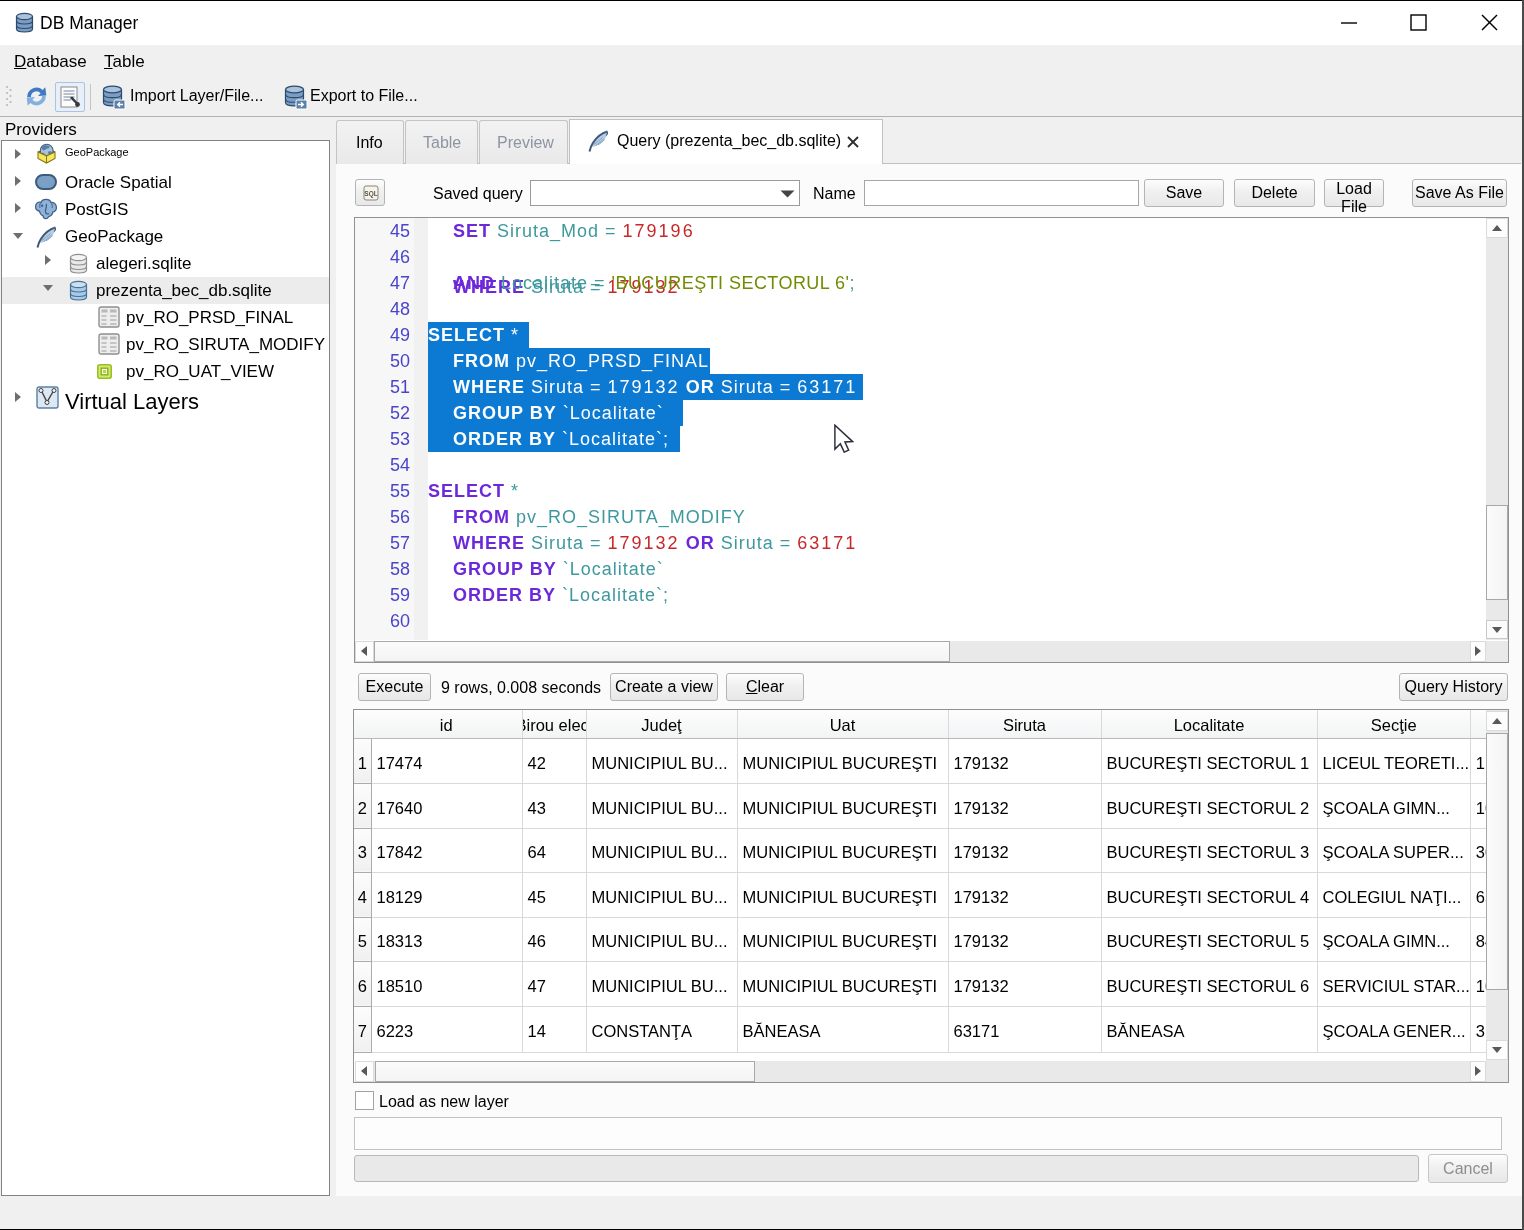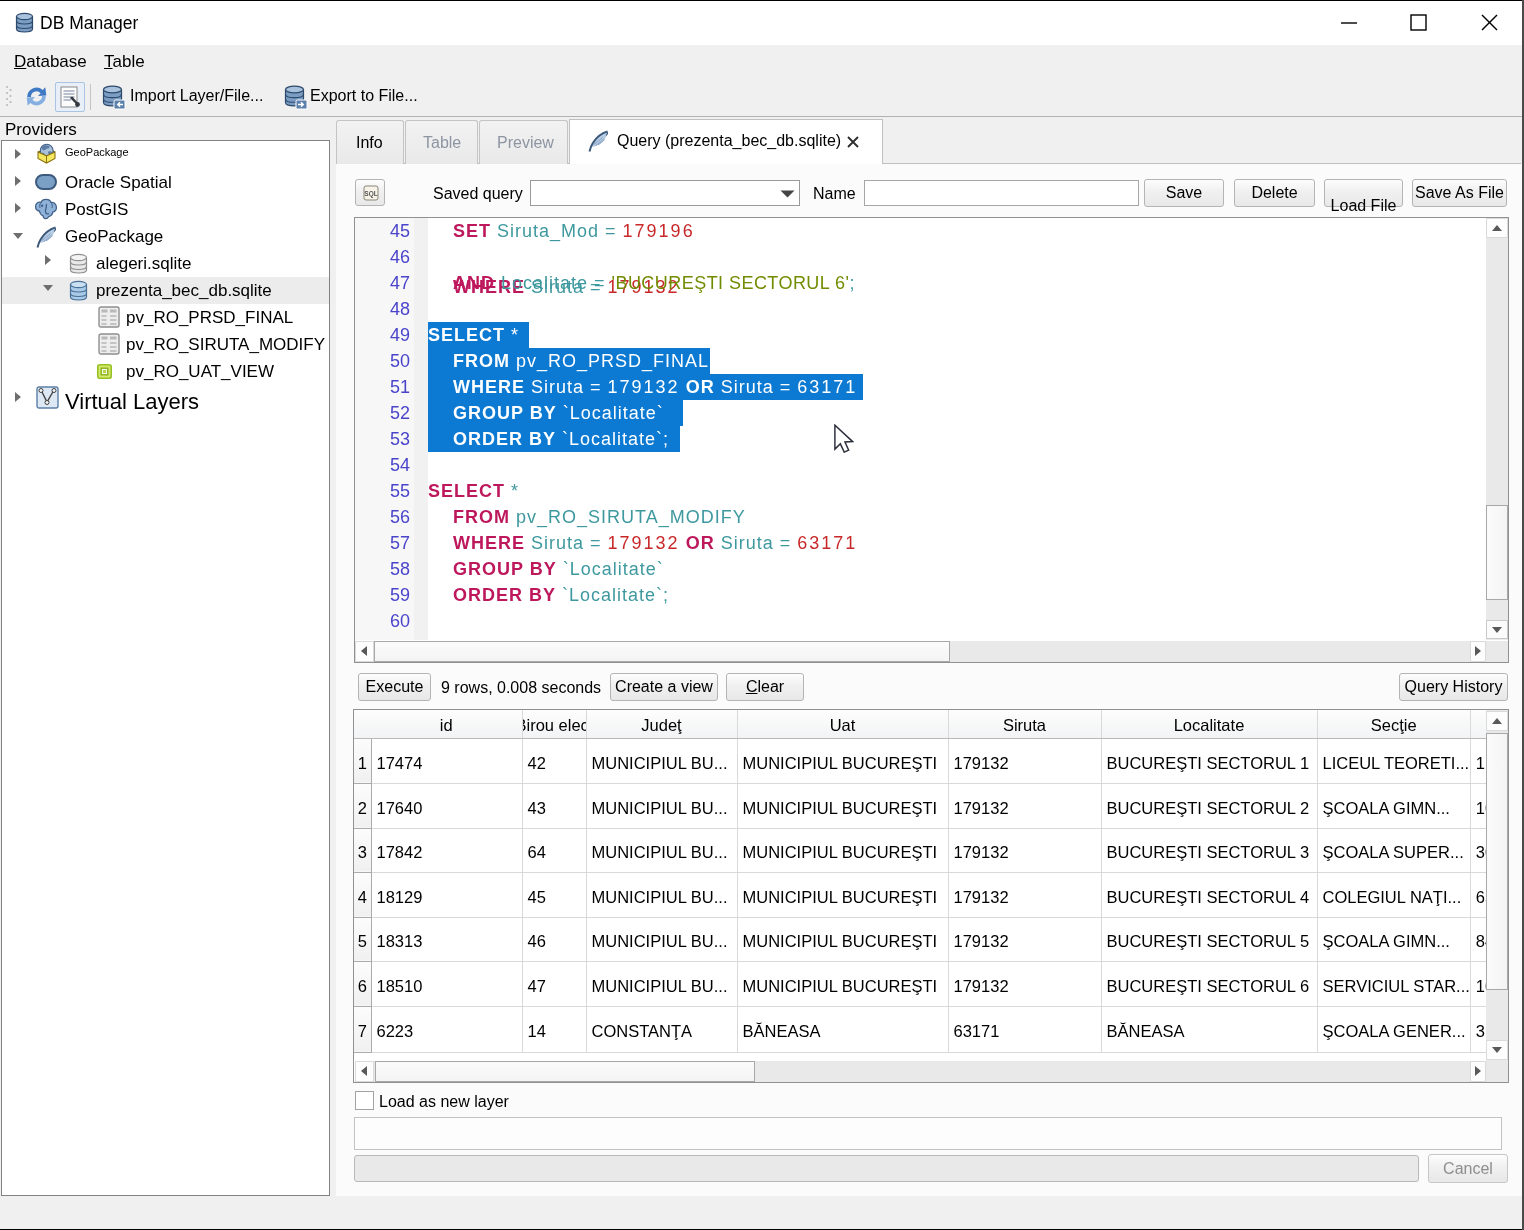--- a/index.html
+++ b/index.html
@@ -3,21 +3,21 @@
 <meta charset="utf-8">
 <style>
 * { margin:0; padding:0; box-sizing:border-box; }
 html,body { width:1524px; height:1230px; overflow:hidden; }
 body { font-family:"Liberation Sans", sans-serif; background:#f0f0f0; position:relative; }
 .abs { position:absolute; }
 .btn { position:absolute; background:linear-gradient(#fdfdfd,#f0f0f0 45%,#e8e8e8); border:1px solid #b4b4b4; border-radius:3px; font-size:16px; color:#000; text-align:center; }
 .lbl { position:absolute; font-size:16px; color:#000; white-space:nowrap; }
 .ln { position:absolute; left:355px; width:55px; text-align:right; font-size:18px; color:#4a44cb; height:26px; line-height:26px; }
 .cl { position:absolute; height:26px; line-height:26px; font-size:18px; letter-spacing:1px; white-space:pre; color:#3e999f; }
-.k { color:#be185d; font-weight:bold; }
+.k { color:#6d28d9; font-weight:bold; }
 .n { color:#c82829; letter-spacing:2px; }
 .s { color:#718c00; letter-spacing:0.45px; }
 .sel, .sel span { color:#fff !important; }
 table.abs th { background:linear-gradient(#fdfdfd,#f2f3f4); border:1px solid #d9d9d9; border-top:none; height:28px; font-weight:normal; font-size:16.5px; overflow:hidden; white-space:nowrap; padding:4px 0 0 0; }
 table.abs td { border:1px solid #d9d9d9; padding:5px 0 0 5px; overflow:hidden; white-space:nowrap; font-size:16.5px; }
 table.abs tr td:first-child { border-left:none; }
 table.abs tr th:first-child { border-left:none; }
 table.abs td.rh { background:linear-gradient(#fcfcfc,#f0f0f0); text-align:center; padding:5px 0 0 0; border-right:1px solid #ababab !important; border-bottom:1px solid #ababab; }
 table.abs tr.hr th { border-bottom:1px solid #b9b9b9; }
 table.abs tr.hr th:first-child { border-right:none; }
@@ -245,21 +245,21 @@
 </svg>
 <div class="lbl" style="left:433px;top:185px;">Saved query</div>
 <div class="abs" style="left:530px;top:180px;width:270px;height:26px;background:#fff;border:1px solid #9a9a9a;"></div>
 <svg class="abs" style="left:778px;top:189px;" width="19" height="10" viewBox="0 0 19 10">
     <path d="M2.5 1.5 l7 7 7-7 Z" fill="#444"></path>
   </svg>
 <div class="lbl" style="left:813px;top:185px;">Name</div>
 <div class="abs" style="left:864px;top:180px;width:275px;height:26px;background:#fff;border:1px solid #a6a6a6;"></div>
 <div class="btn" style="left:1144px;top:179px;width:80px;height:28px;padding-top:4px;">Save</div>
 <div class="btn" style="left:1234px;top:179px;width:81px;height:28px;padding-top:4px;">Delete</div>
-<div class="btn" style="left:1324px;top:179px;width:79px;height:28px;padding-top:17px;">Load File</div>
+<div class="btn" style="left:1324px;top:179px;width:60px;height:28px;padding-top:0;">Load File</div>
 <div class="btn" style="left:1412px;top:179px;width:95px;height:28px;padding-top:4px;">Save As File</div>
 
 <div class="abs" style="left:354px;top:217px;width:1155px;height:446px;background:#fff;border:1px solid #919191;"></div>
 <div class="abs" style="left:355px;top:218px;width:59px;height:422px;background:#f7f7f7;"></div>
 <div class="abs" style="left:414px;top:218px;width:14px;height:422px;background:#f1f1f1;"></div>
 <div class="ln" style="top:218px;">45</div>
 <div class="ln" style="top:244px;">46</div>
 <div class="ln" style="top:270px;">47</div>
 <div class="ln" style="top:296px;">48</div>
 <div class="ln" style="top:322px;">49</div>

